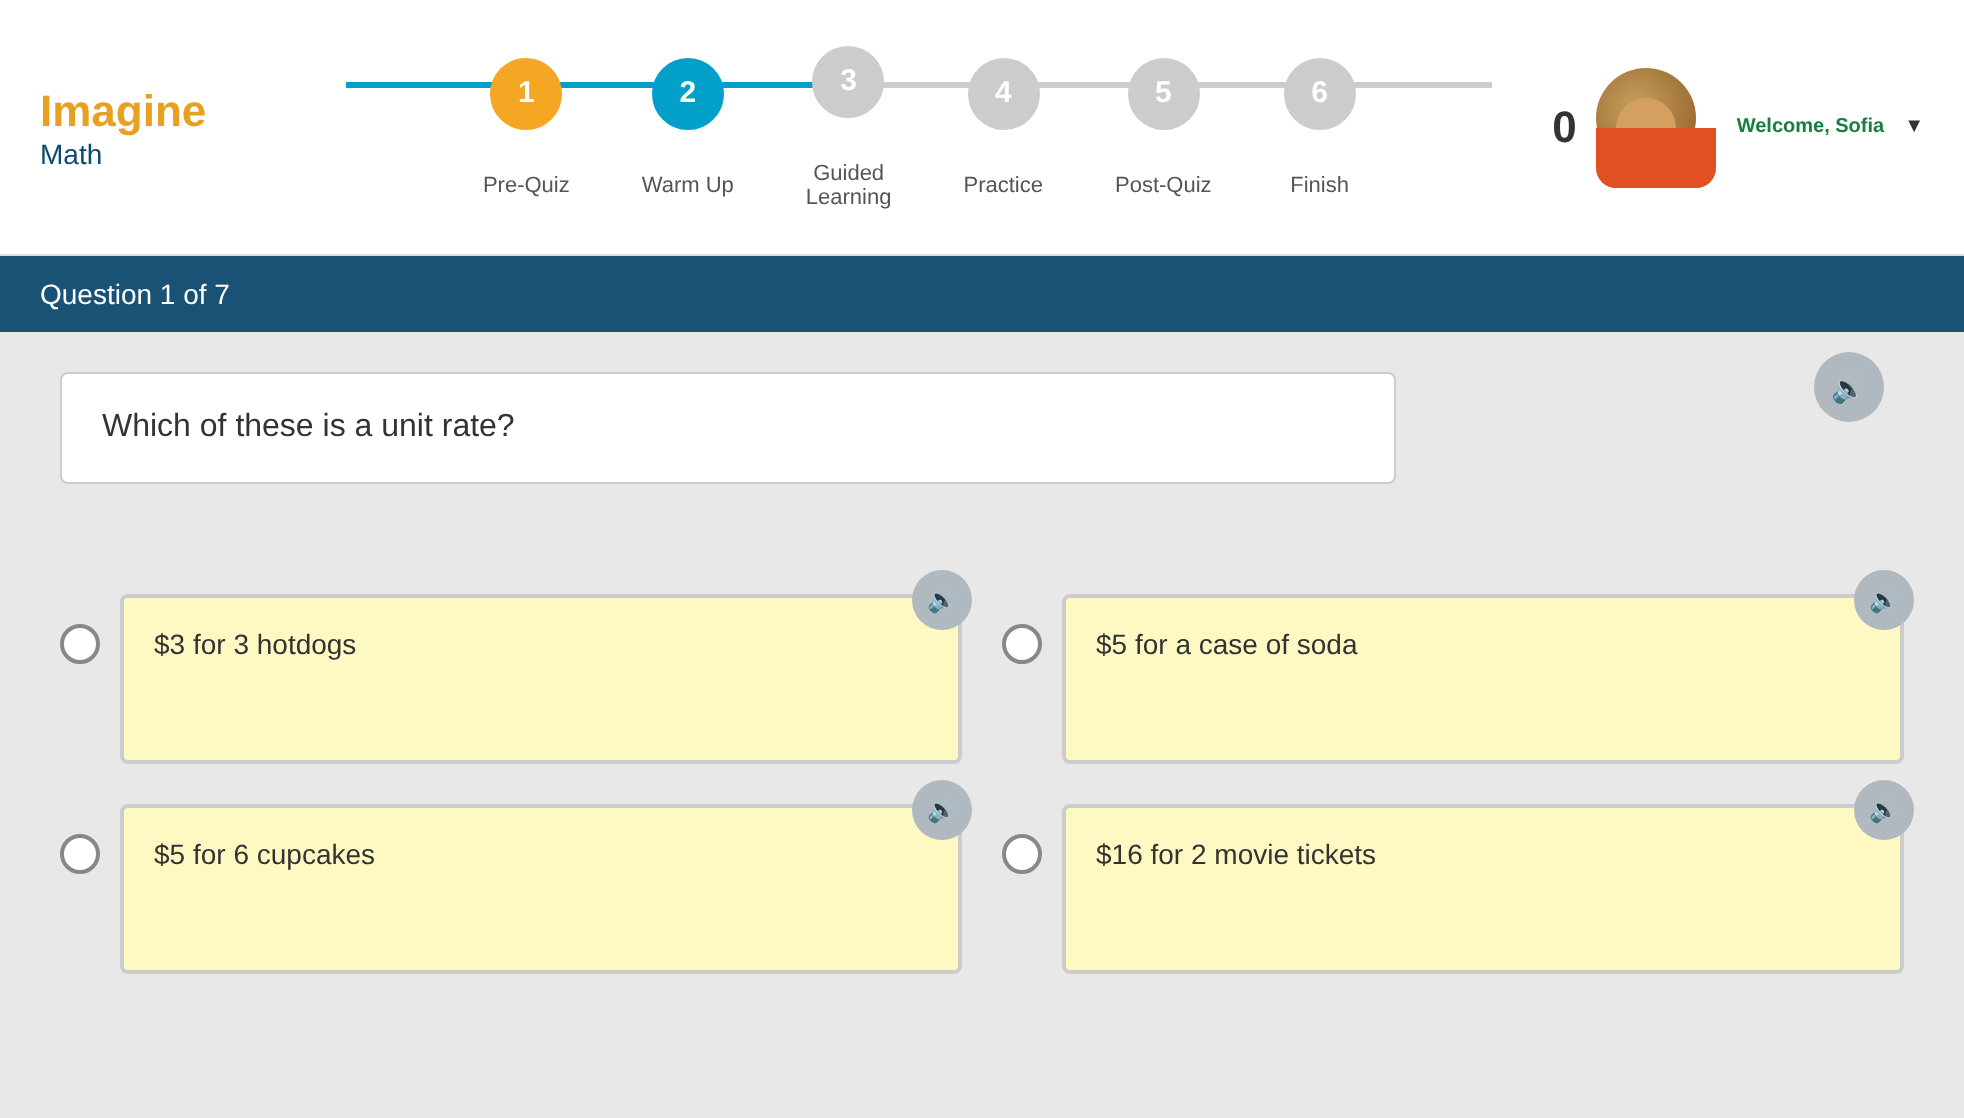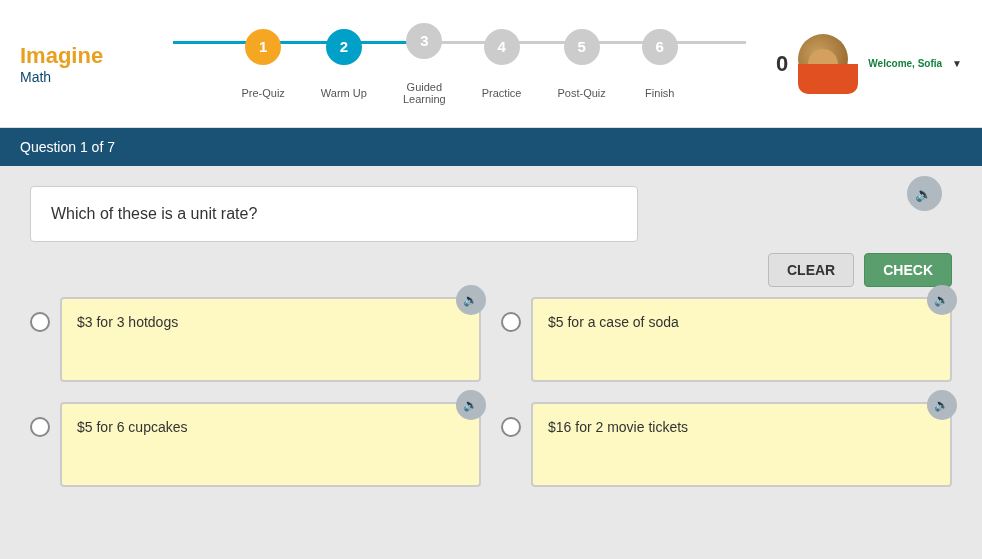--- a/index.html
+++ b/index.html
@@ -192,21 +192,21 @@
       color: #333;
     }
 
     .question-box {
       background: white;
       border: 1px solid #ccc;
       border-radius: 4px;
       padding: 18px 20px;
       font-size: 16px;
       color: #333;
-      width: 608px;
+      width: 668px;
       min-height: 55px;
     }
 
     .action-btns {
       position: absolute;
       right: 0;
       bottom: -45px;
       display: flex;
       gap: 10px;
     }
@@ -356,24 +356,20 @@
 
 <div class="main-content">
 
   <div class="question-prompt-area">
     <button class="audio-btn">
       <span>🔊</span>
     </button>
     <div class="question-box">
       <span>Which of these is a unit rate?</span>
     </div>
-    <div class="action-btns">
-      <button class="btn-clear">CLEAR</button>
-      <button class="btn-check">CHECK</button>
-    </div>
   </div>
 
   <div class="options-grid">
 
     <div class="option-wrapper">
       <div class="option-radio"></div>
       <div class="option-card-wrapper">
         <button class="option-audio-btn">🔊</button>
         <div class="option-card">
           <span>$3 for 3 hotdogs</span>

